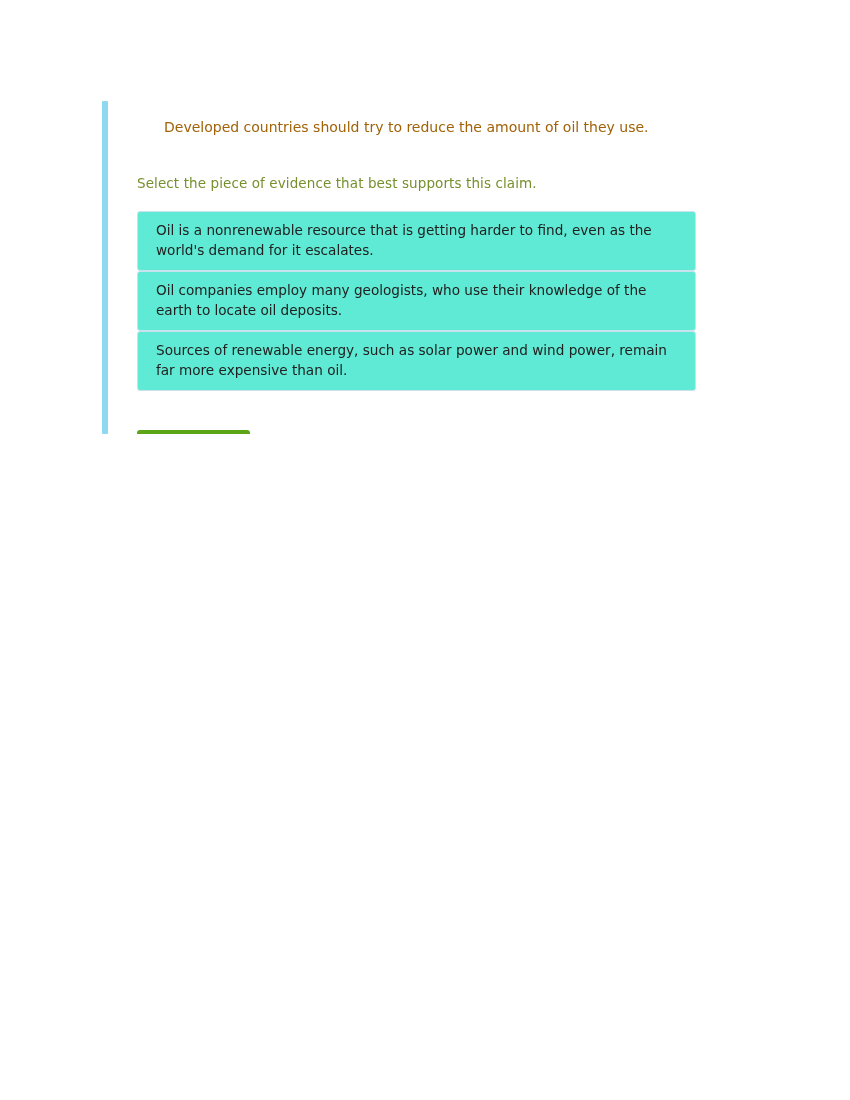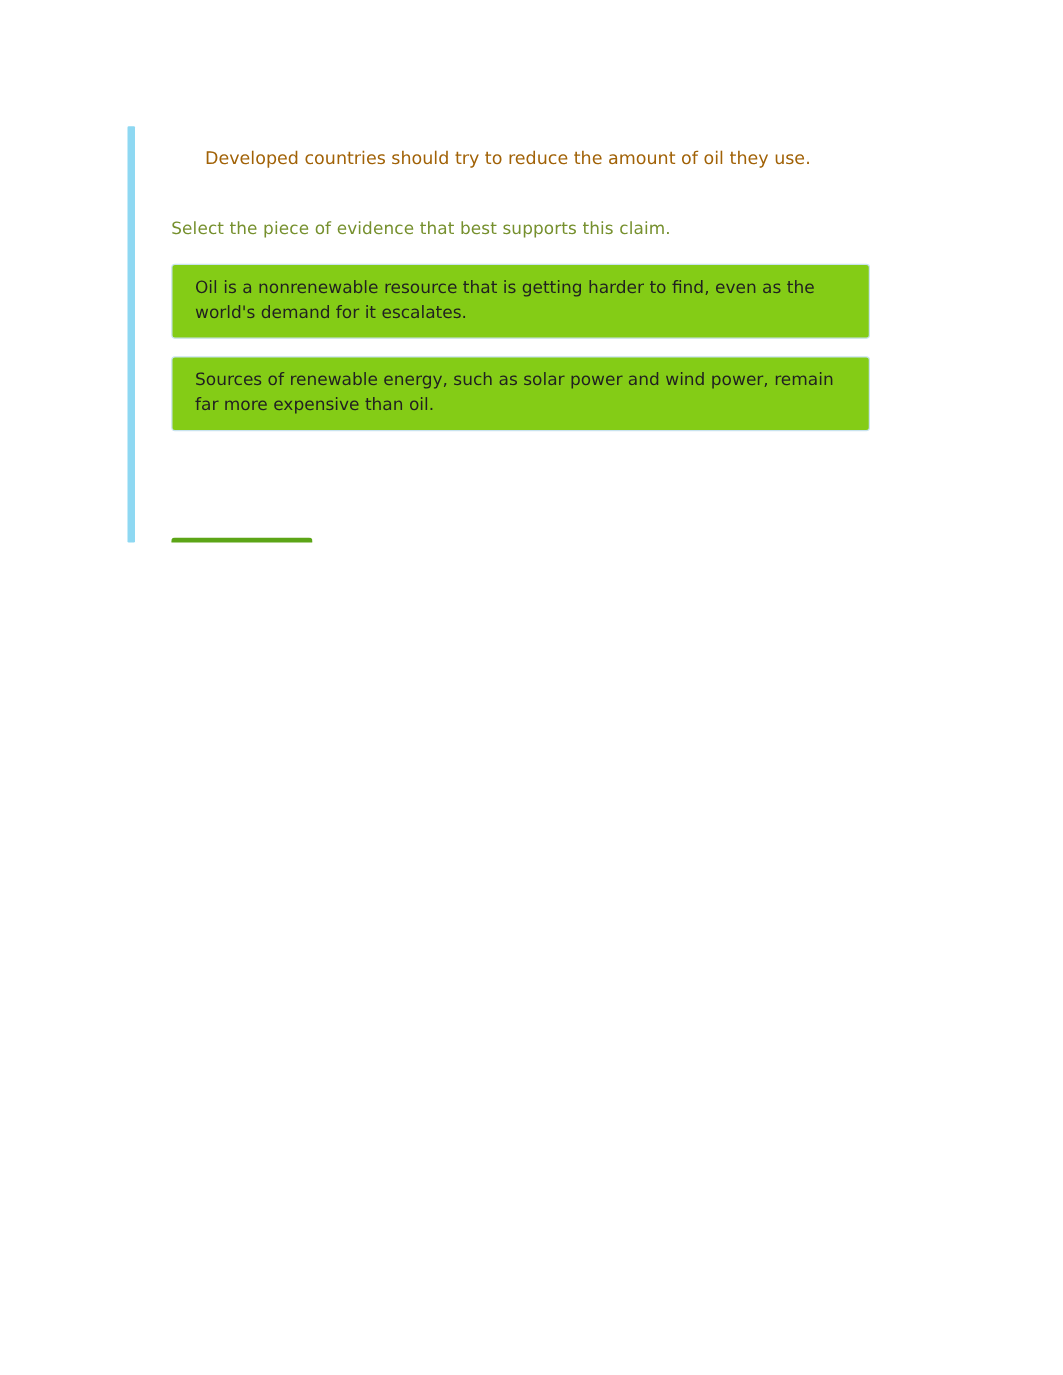--- a/index.html
+++ b/index.html
@@ -64,23 +64,22 @@
 
   
   #choice-list {
     margin-top: 19px;
   }
   .choice {
     box-sizing: border-box;
     width: 559px;
     border: 1px solid #c9e3ee;
     border-radius: 3px;
-    background: #84cc16;
+    background: #5eead4;
     padding: 9px 14px 10px 18px;
-    margin-bottom: 14px;
     cursor: pointer;
   }
   .choice-text {
     display: block;
     color: #212121;
     font-size: 13.6px;
     line-height: 19.5px;
   }
 
   
@@ -122,20 +121,23 @@
     <div id="claim-text">Developed countries should try to reduce the amount of oil they use.</div>
 
     <div class="prompt-line" id="prompt-select">Select the piece of evidence that best supports this claim.</div>
 
     <div id="choice-list">
 
       <div class="choice">
         <span class="choice-text">Oil is a nonrenewable resource that is getting harder to find, even as the world's demand for it escalates.</span>
       </div>
 
+      <div class="choice">
+        <span class="choice-text">Oil companies employ many geologists, who use their knowledge of the earth to locate oil deposits.</span>
+      </div>
 
       <div class="choice">
         <span class="choice-text">Sources of renewable energy, such as solar power and wind power, remain far more expensive than oil.</span>
       </div>
 
     </div>
   </div>
 
   <div id="submit-wrap">
     <button id="submit-button">Submit</button>

